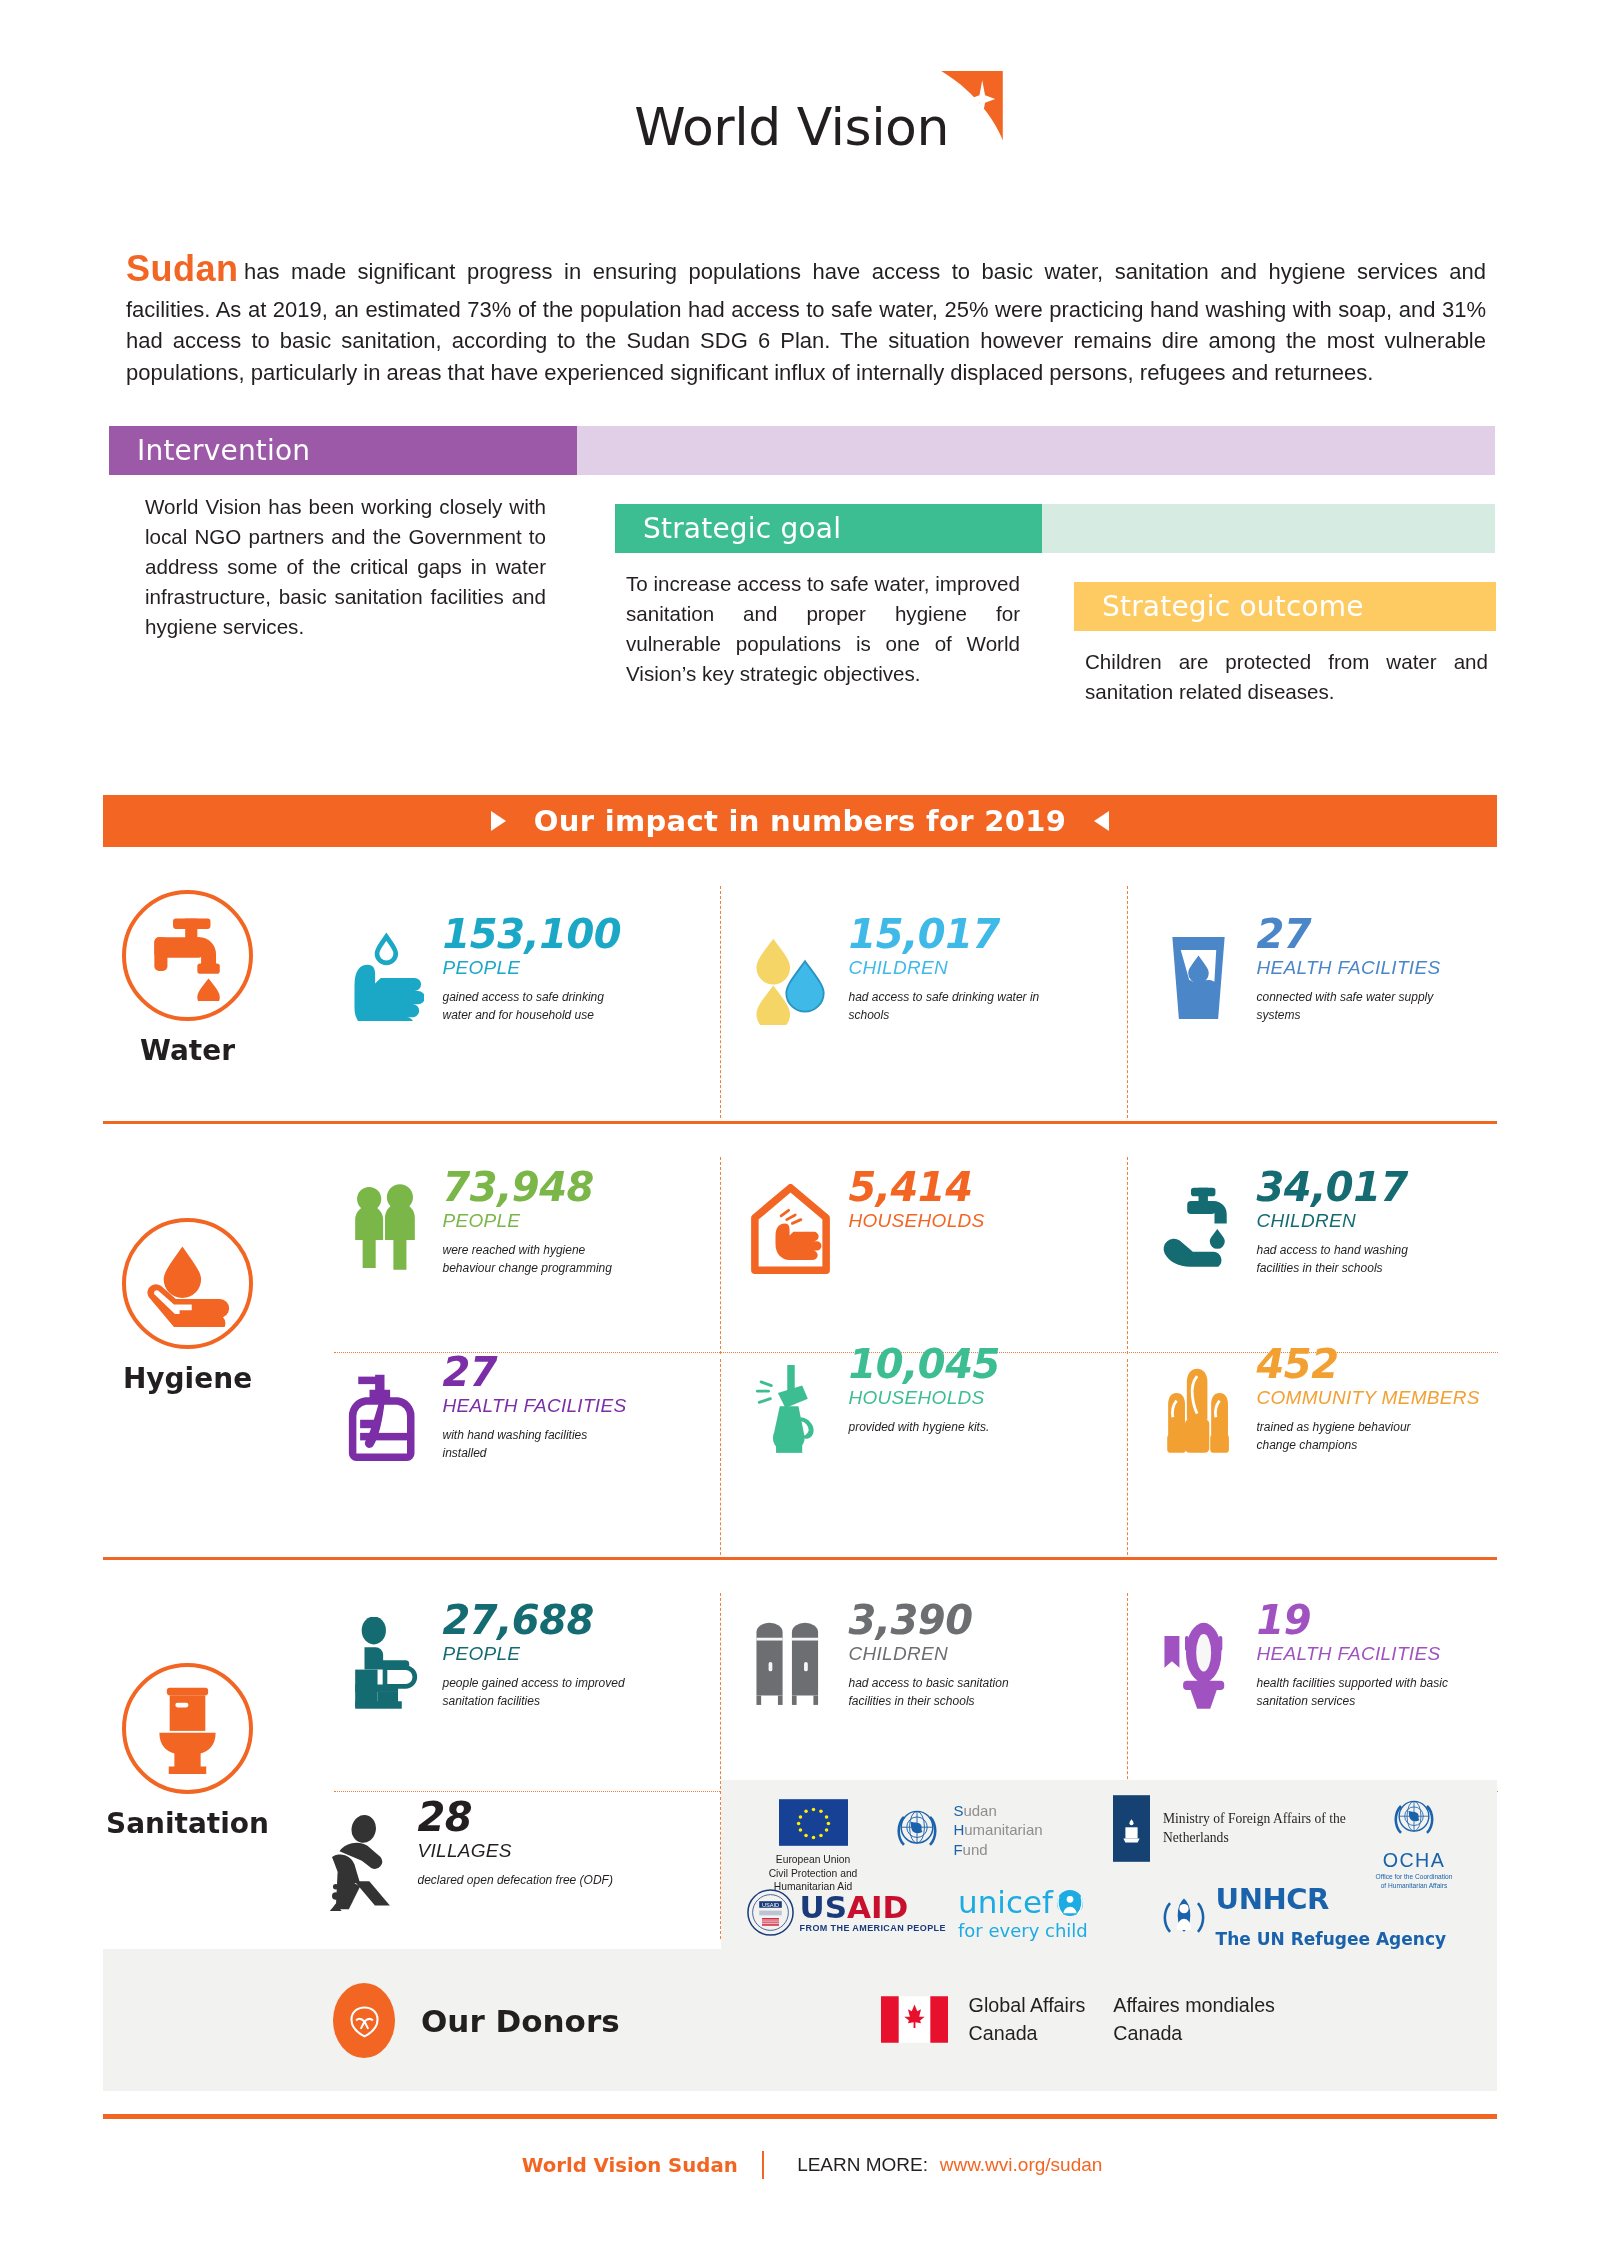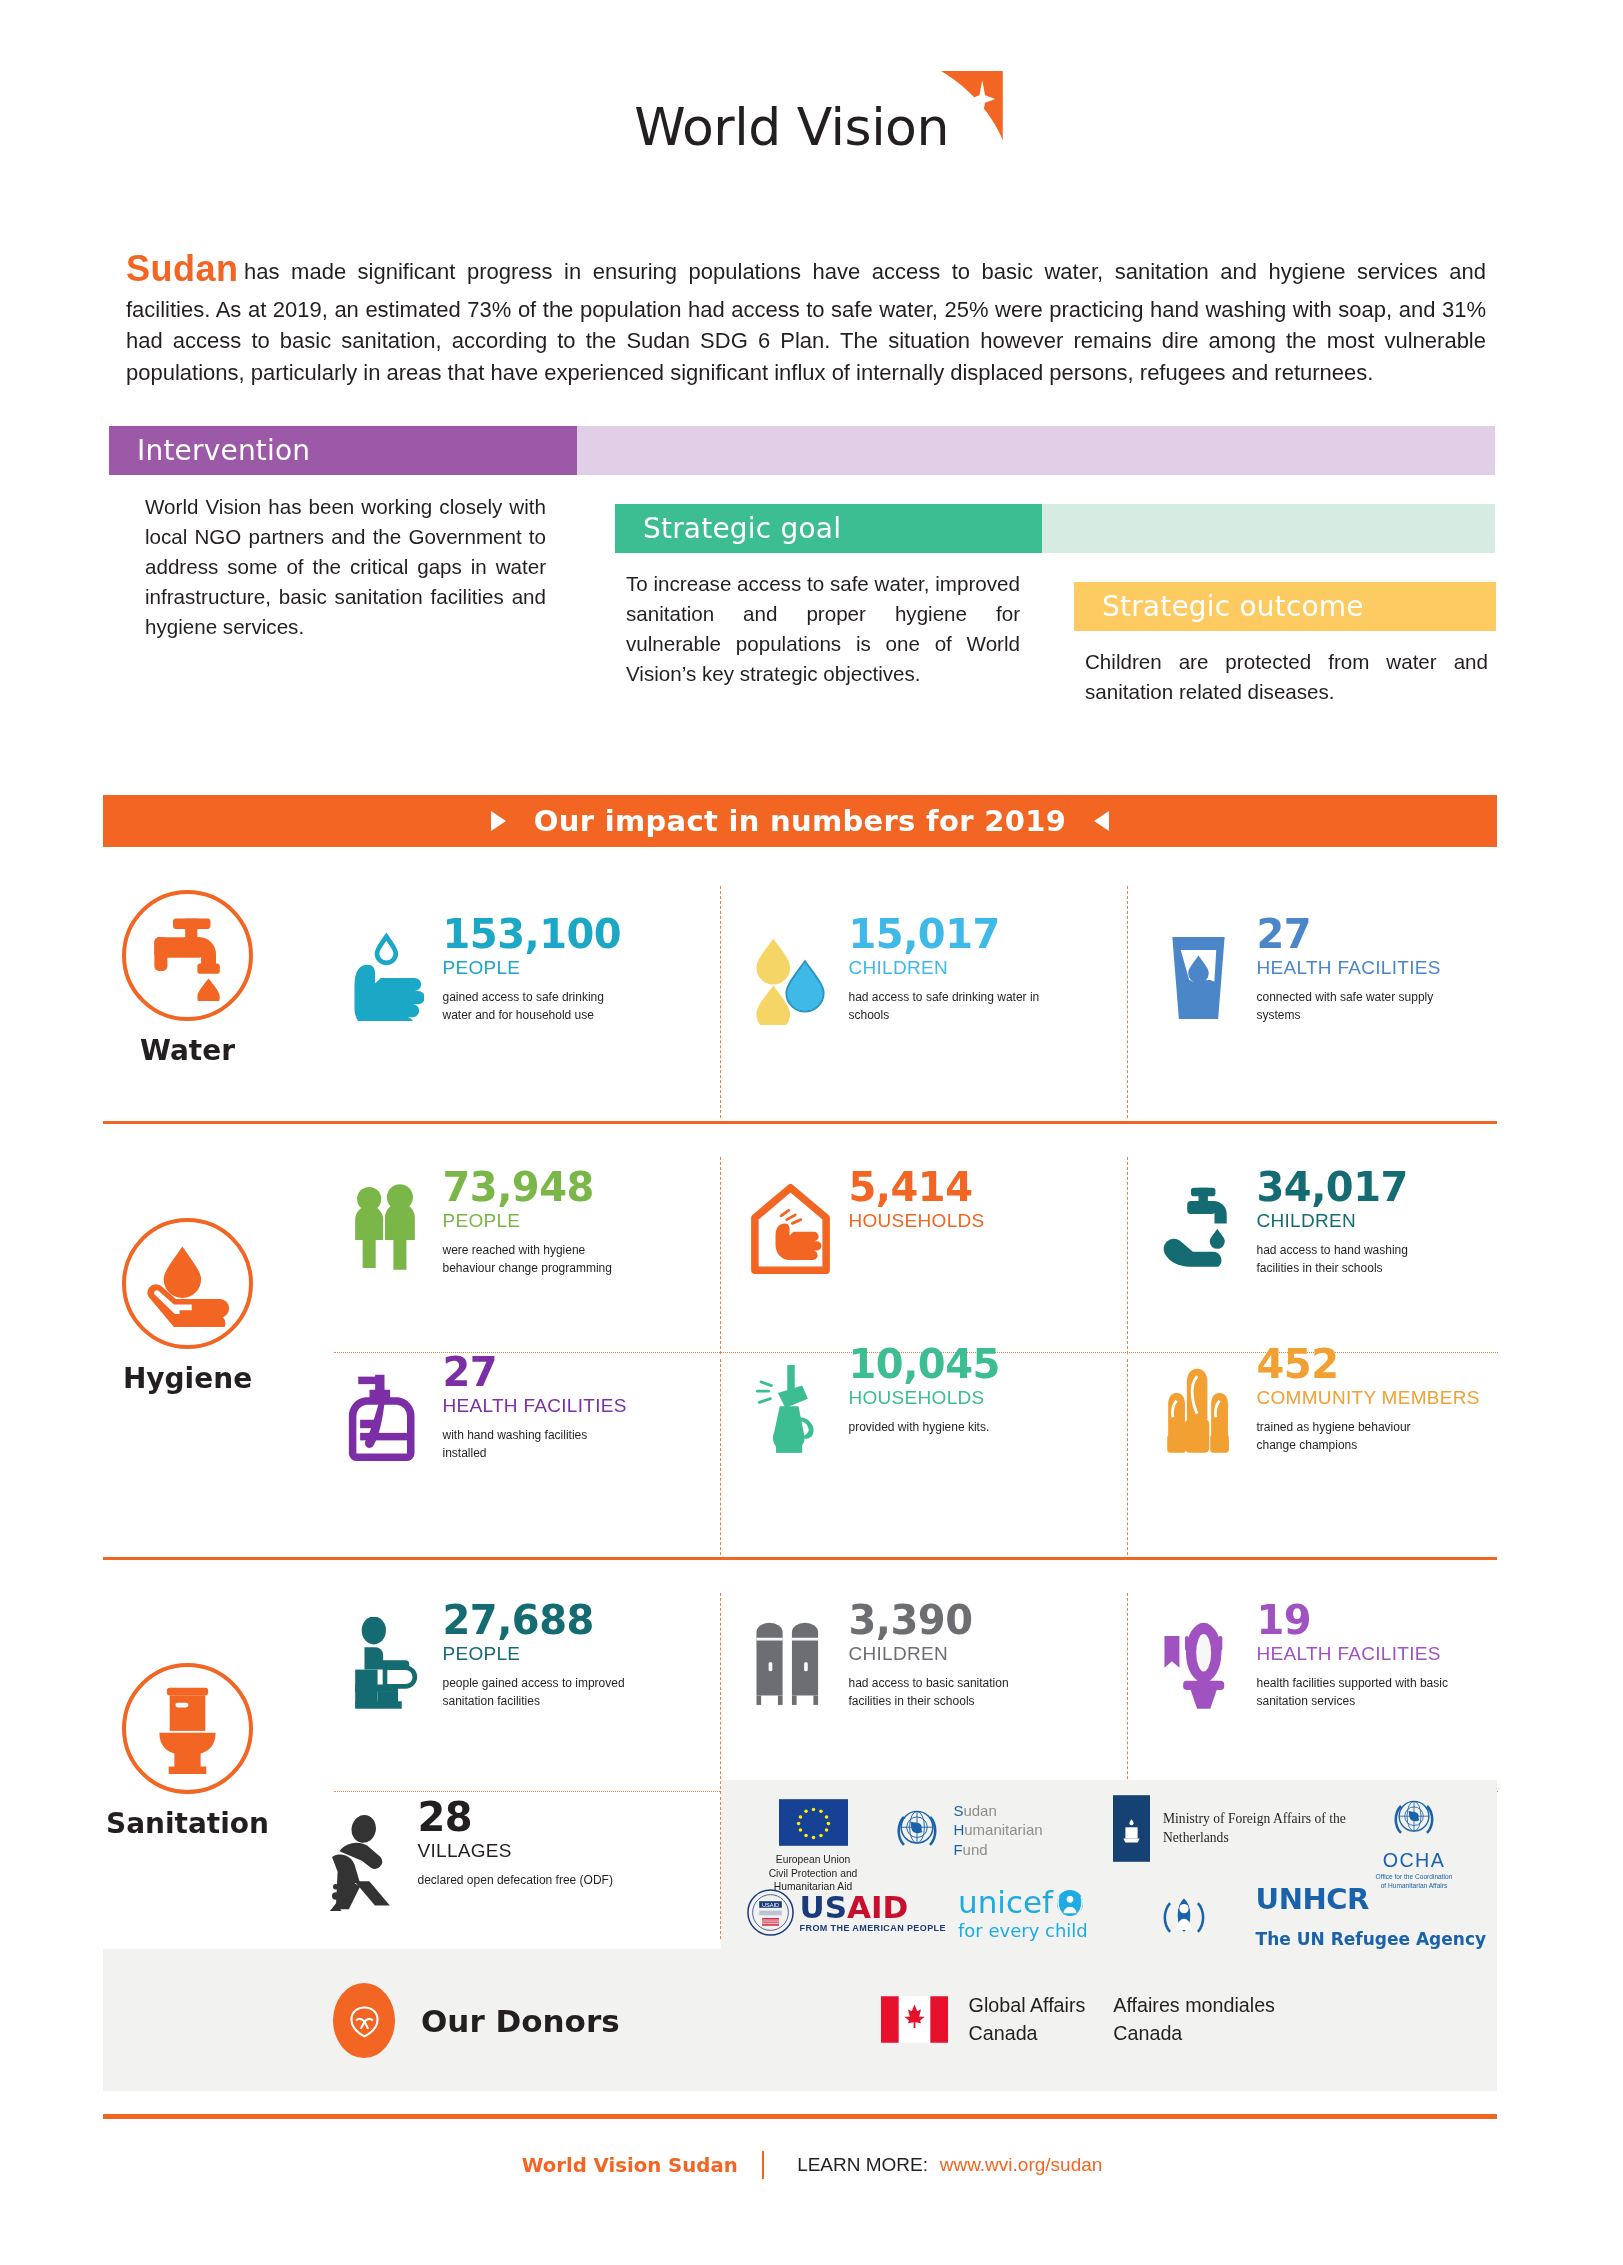--- a/index.html
+++ b/index.html
@@ -131,21 +131,21 @@
   .cat-label {
     margin-top: 13px;
     font-family: "DejaVu Sans", sans-serif;
     font-size: 28px;
     font-weight: 700;
     color: #231f20;
   }
 
   .stat { position: absolute; display: flex; align-items: flex-start; }
   .stat-icon { width: 101px; flex: 0 0 101px; display: flex; align-items: flex-start; justify-content: center; padding-top: 17px; }
-  .stat-text { padding-left: 7.5px; }
+  .stat-text { padding-left: 7.5px; font-style: italic; }
   .stat-num {
     font-family: "DejaVu Sans", sans-serif;
     font-size: 40px;
     font-weight: 700;
     line-height: 1.0;
     letter-spacing: -0.5px;
   }
   .stat-unit {
     font-size: 19px;
     letter-spacing: 0.3px;
@@ -635,21 +635,21 @@
         <circle cx="15" cy="15" r="14" fill="#1cabe2"></circle>
         <circle cx="15" cy="11" r="3.6" fill="#ffffff"></circle>
         <path d="M8 26 a7 7 0 0 1 14 0 z" fill="#ffffff"></path>
         <path d="M3 8 c-2 6 -1 14 4 19" fill="none" stroke="#ffffff" stroke-width="1.6"></path>
         <path d="M27 8 c2 6 1 14 -4 19" fill="none" stroke="#ffffff" stroke-width="1.6"></path>
       </svg>
     </div>
     <div style="font-family:'DejaVu Sans', sans-serif; font-size:18px; color:#1cabe2; margin-top:1.9px;">for every child</div>
   </div>
 
-  <div style="position:absolute; left:437px; top:105px; display:flex; align-items:center;gap:40px;">
+  <div style="position:absolute; left:437px; top:105px; display:flex; align-items:center;">
     <svg width="52" height="52" viewBox="0 0 56 56">
       <path d="M28 8 a12 20 0 0 1 0 36 a12 20 0 0 1 0 -36 z" fill="#1a62ab"></path>
       <circle cx="28" cy="19" r="5" fill="#ffffff"></circle>
       <path d="M20 42 a8 12 0 0 1 16 0 z" fill="#ffffff"></path>
       <path d="M12 12 c-8 9 -8 24 0 33 l2 -2 c-7 -8 -7 -21 0 -29 z" fill="#1a62ab"></path>
       <path d="M44 12 c8 9 8 24 0 33 l-2 -2 c7 -8 7 -21 0 -29 z" fill="#1a62ab"></path>
     </svg>
     <div style="margin-left:5.6px;">
       <div style="font-family:'DejaVu Sans', sans-serif; font-size:29px; font-weight:700; color:#1a62ab; line-height:1; letter-spacing:-0.5px;">UNHCR</div>
       <div style="font-family:'DejaVu Sans', sans-serif; font-size:17px; font-weight:700; color:#1a62ab; margin-top:15px;">The UN Refugee Agency</div>

